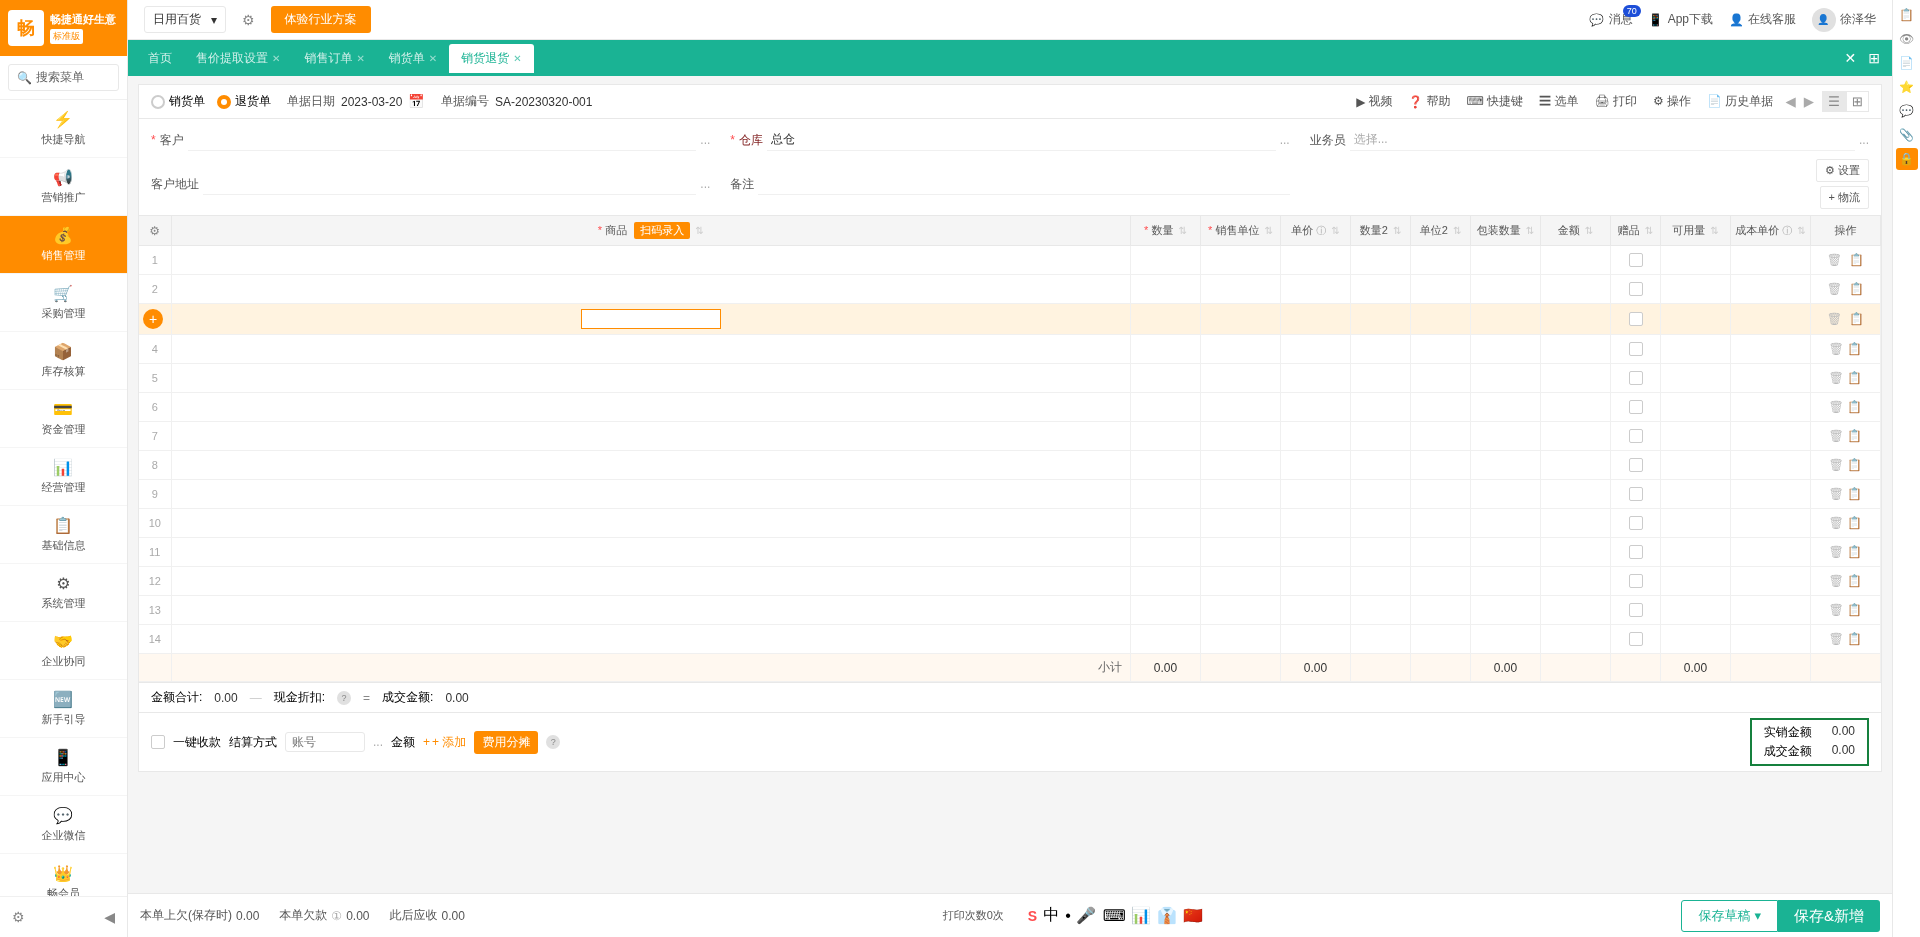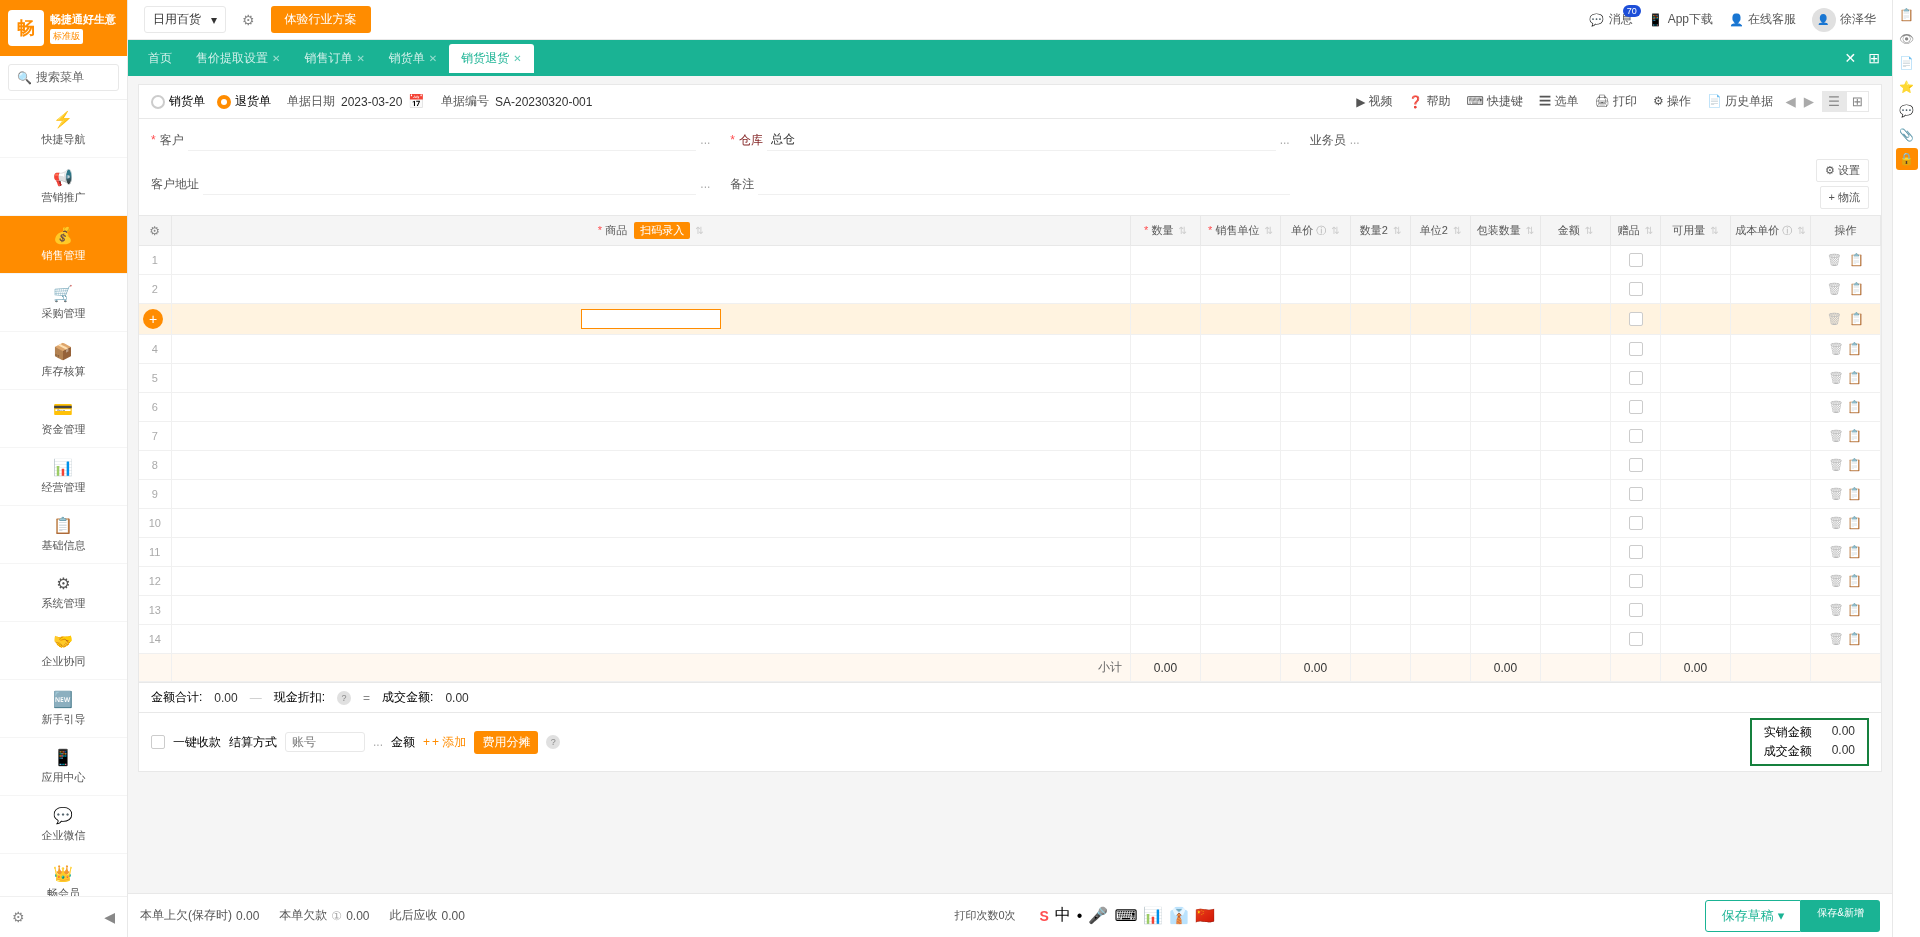--- a/index.html
+++ b/index.html
@@ -77,21 +77,21 @@
     .footer-add-btn { background: none; border: none; color: #ff8c00; cursor: pointer; font-size: 12px; display: flex; align-items: center; gap: 2px; }
     .fee-split-btn { background: #ff8c00; color: #fff; border: none; border-radius: 3px; padding: 3px 8px; cursor: pointer; font-size: 12px; }
     
     
     .bottom-bar { height: 44px; background: #fff; border-top: 1px solid #e8e8e8; display: flex; align-items: center; justify-content: space-between; padding: 0 12px; }
     .bottom-info { display: flex; gap: 20px; font-size: 12px; color: #555; }
     .bottom-info-item { display: flex; align-items: center; gap: 4px; }
     .bottom-tools { display: flex; align-items: center; gap: 24px; }
     .bottom-tool-icon { font-size: 16px; cursor: pointer; }
     .save-draft-btn { background: #fff; border: 1px solid #1ab394; color: #1ab394; border-radius: 3px; padding: 6px 16px; cursor: pointer; font-size: 13px; display: flex; align-items: center; gap: 4px; }
-    .save-new-btn { background: #1ab394; border: none; color: #fff; border-radius: 3px; padding: 6px 16px; cursor: pointer; font-size: 10px; display: flex; align-items: flex-start; gap: 4px; }
+    .save-new-btn { background: #1ab394; border: none; color: #fff; border-radius: 3px; padding: 6px 16px; cursor: pointer; font-size: 15px; display: flex; align-items: flex-end; gap: 4px; }
     .save-btns { display: flex; gap: 0; }
     .save-draft-btn { border-radius: 3px 0 0 3px; }
     .save-new-btn { border-radius: 0 3px 3px 0; }
     
     
     .right-panel { width: 28px; background: #fff; border-left: 1px solid #e8e8e8; display: flex; flex-direction: column; align-items: center; padding: 4px 0; gap: 2px; }
     .right-panel-icon { width: 22px; height: 22px; display: flex; align-items: center; justify-content: center; cursor: pointer; color: #888; font-size: 12px; border-radius: 3px; }
     
     
     .print-count { font-size: 11px; color: #555; }
@@ -304,20 +304,23 @@
           <div class="field-group">
             <span style="color:#ff4d4f;">*</span>
             <span style="color:#7f1d1d;font-size:12px;">仓库</span>
             <div style="flex:1;border-bottom:1px solid #f0f0f0;padding:2px 4px;min-height:22px;">
               <span style="color:#333;font-size:12px;">总仓</span>
             </div>
             <button style="background:none;border:none;color:#aaa;cursor:pointer;font-size:12px;">...</button>
           </div>
           <div class="field-group">
             <span style="color:#555;font-size:12px;">业务员</span>
+            <div style="flex:1;border-bottom:1px solid #f0f0f0;padding:2px 4px;min-height:22px;">
+              <span style="color:#aaa;font-size:12px;">选择...</span>
+            </div>
             <button style="background:none;border:none;color:#aaa;cursor:pointer;font-size:12px;">...</button>
           </div>
 
           <div class="field-group">
             <span style="color:#555;font-size:12px;">客户地址</span>
             <div style="flex:1;border-bottom:1px solid #f0f0f0;padding:2px 4px;min-height:22px;"></div>
             <button style="background:none;border:none;color:#aaa;cursor:pointer;font-size:12px;">...</button>
           </div>
           <div class="field-group">
             <span style="color:#555;font-size:12px;">备注</span>

